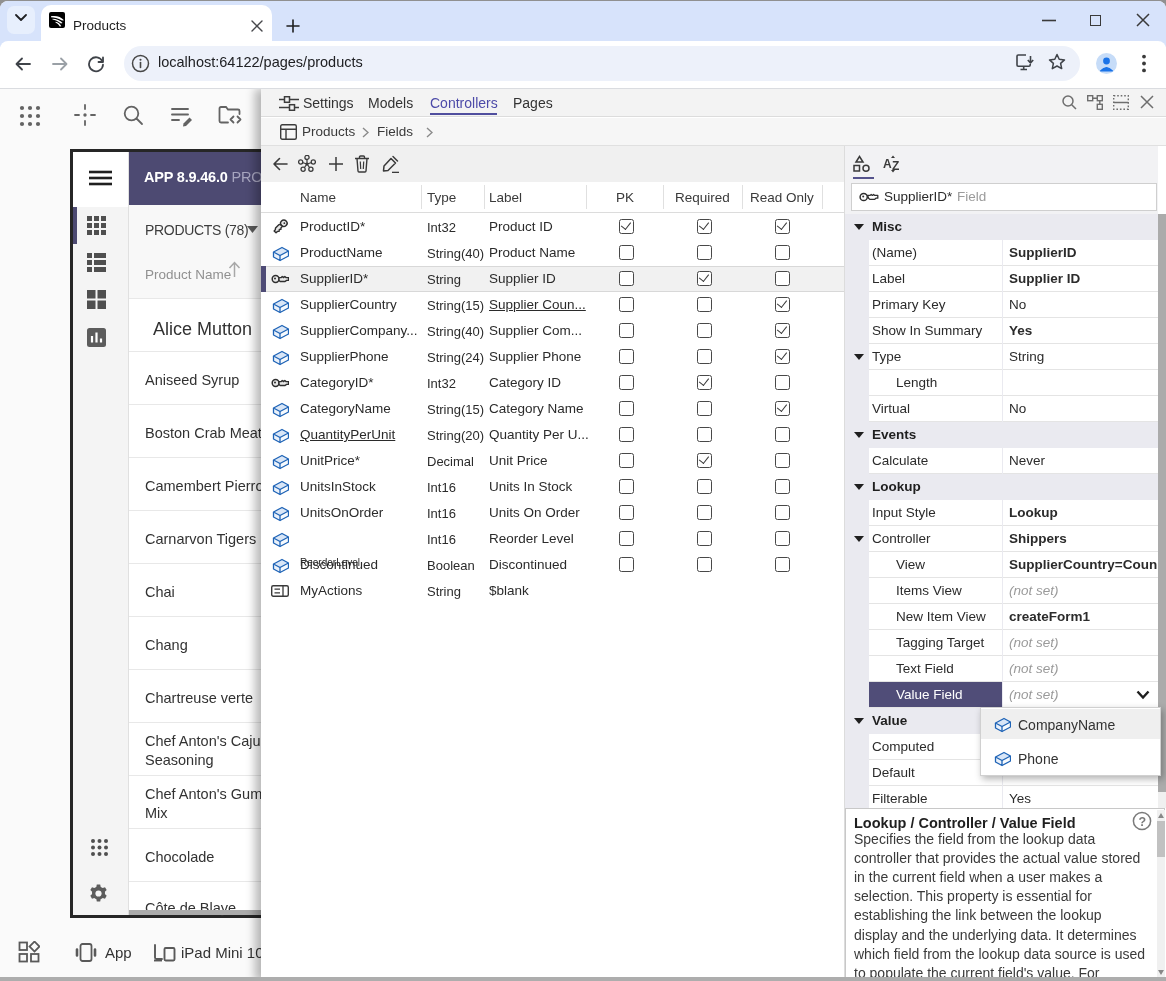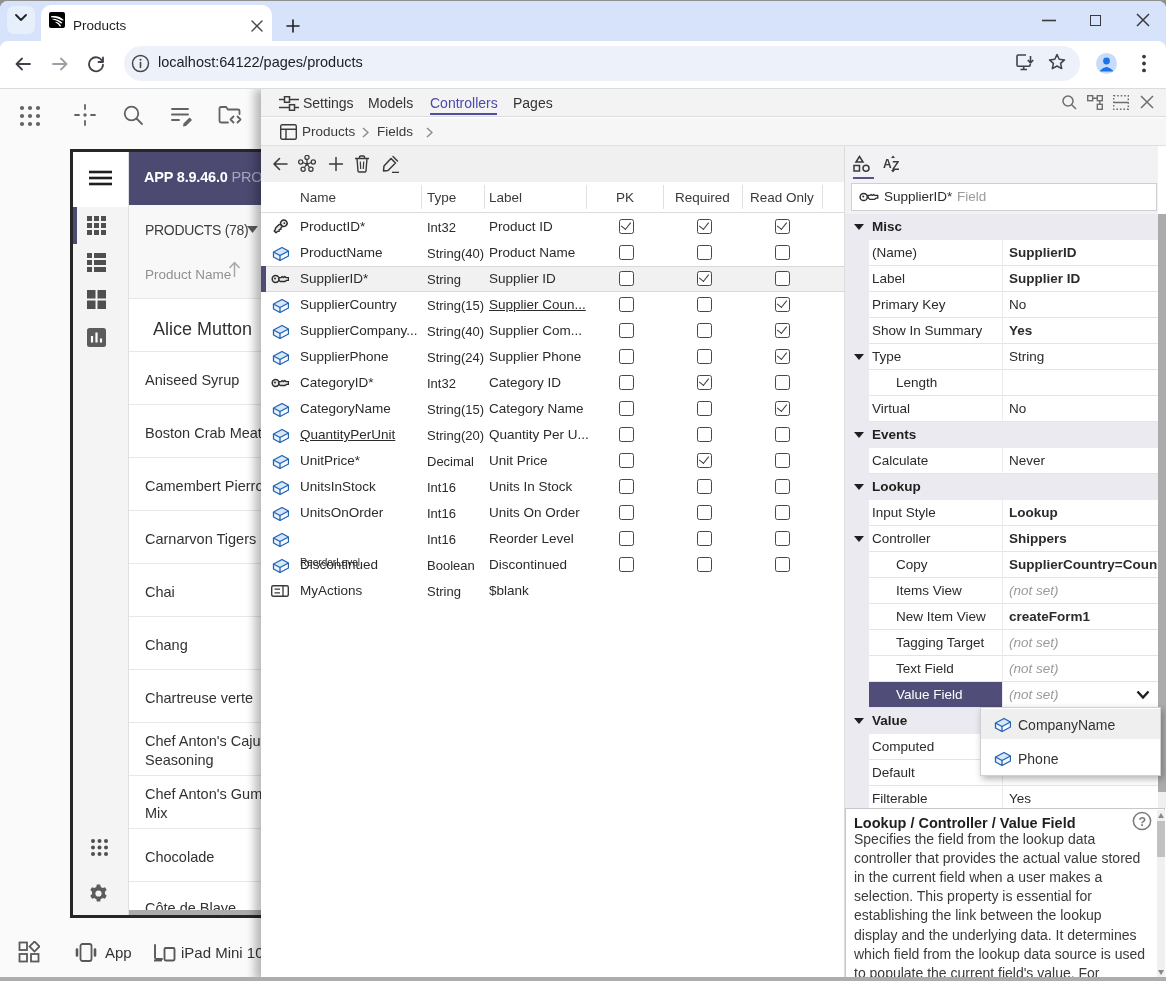--- a/index.html
+++ b/index.html
@@ -653,21 +653,21 @@
 <div class="ab" style="left:0;top:312px;width:313px;height:26px">
       <div style="position:absolute;left:9px;top:10px;width:0;height:0;border-left:5px solid transparent;border-right:5px solid transparent;border-top:6px solid #1f1f1f"></div>
       <div style="position:absolute;left:24px;top:0;width:133px;height:26px;background:#fff;border-bottom:1px solid #e4e4e4"></div>
       <div style="position:absolute;left:27px;top:5px;font-size:13.5px;color:#2b2b2b;white-space:nowrap">Controller</div>
       <div style="position:absolute;left:158px;top:0;width:155px;height:26px;background:#fff;border-bottom:1px solid #e4e4e4;overflow:hidden">
         <div style="position:absolute;left:6px;top:5px;font-size:13.5px;color:#2b2b2b;white-space:nowrap"><span class="b">Shippers</span></div>
       </div>
     </div>
 <div class="ab" style="left:0;top:338px;width:313px;height:26px">
       <div style="position:absolute;left:24px;top:0;width:133px;height:26px;background:#fff;border-bottom:1px solid #e4e4e4"></div>
-      <div style="position:absolute;left:51px;top:5px;font-size:13.5px;color:#2b2b2b;white-space:nowrap">Copy</div>
+      <div style="position:absolute;left:51px;top:5px;font-size:13.5px;color:#2b2b2b;white-space:nowrap">View</div>
       <div style="position:absolute;left:158px;top:0;width:155px;height:26px;background:#fff;border-bottom:1px solid #e4e4e4;overflow:hidden">
         <div style="position:absolute;left:6px;top:5px;font-size:13.5px;color:#2b2b2b;white-space:nowrap"><span class="b">SupplierCountry=Coun</span></div>
       </div>
     </div>
 <div class="ab" style="left:0;top:364px;width:313px;height:26px">
       <div style="position:absolute;left:24px;top:0;width:133px;height:26px;background:#fff;border-bottom:1px solid #e4e4e4"></div>
       <div style="position:absolute;left:51px;top:5px;font-size:13.5px;color:#2b2b2b;white-space:nowrap">Items View</div>
       <div style="position:absolute;left:158px;top:0;width:155px;height:26px;background:#fff;border-bottom:1px solid #e4e4e4;overflow:hidden">
         <div style="position:absolute;left:6px;top:5px;font-size:13.5px;color:#2b2b2b;white-space:nowrap"><span class="ns">(not set)</span></div>
       </div>

